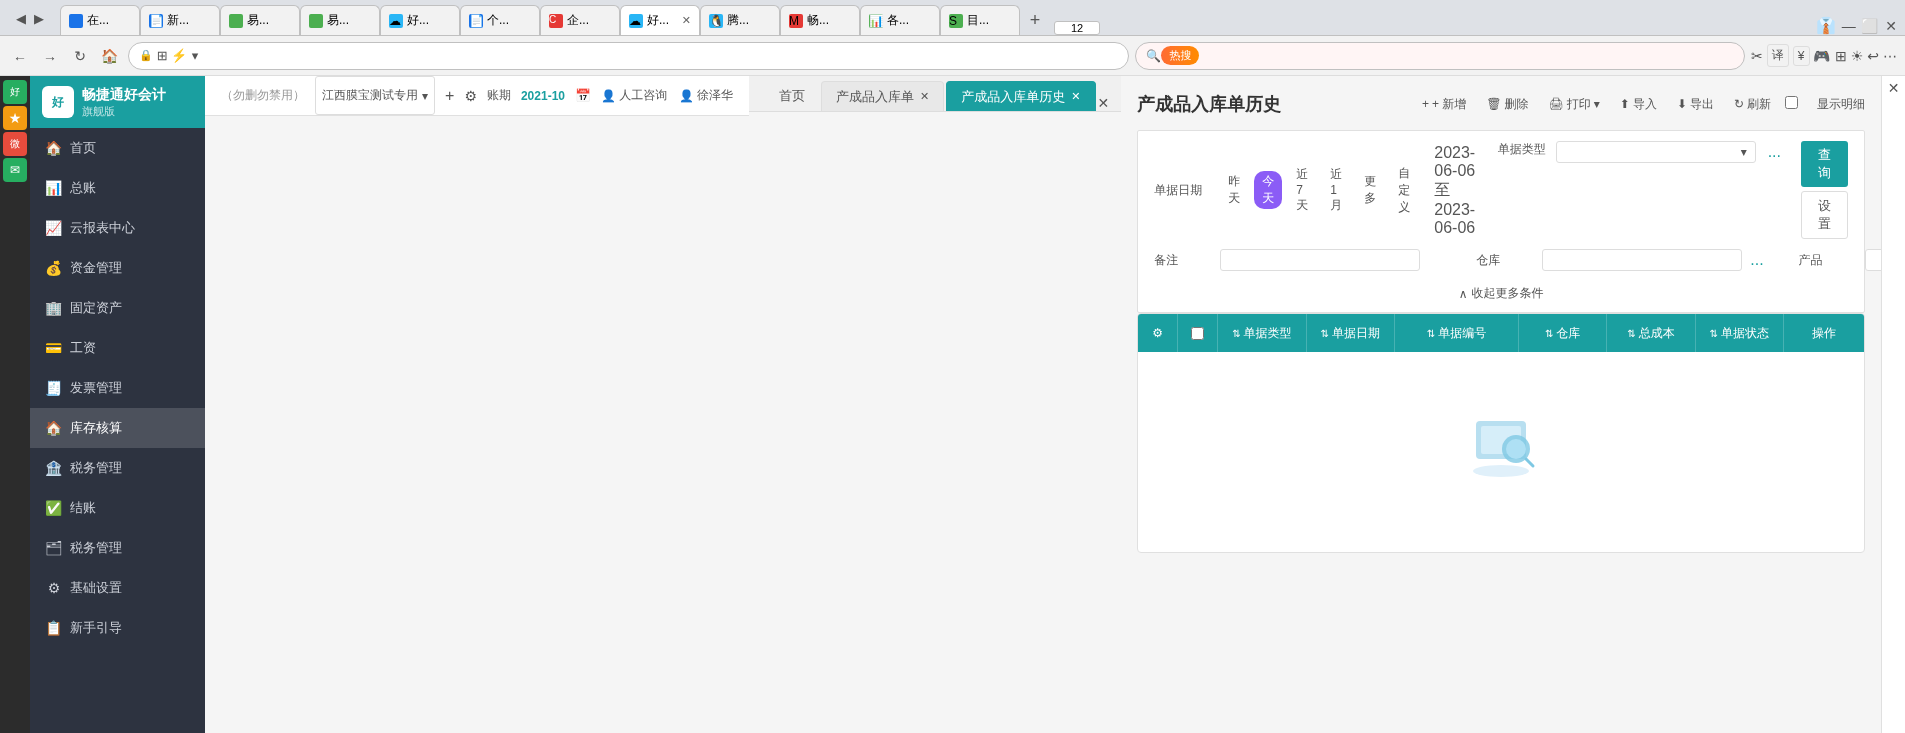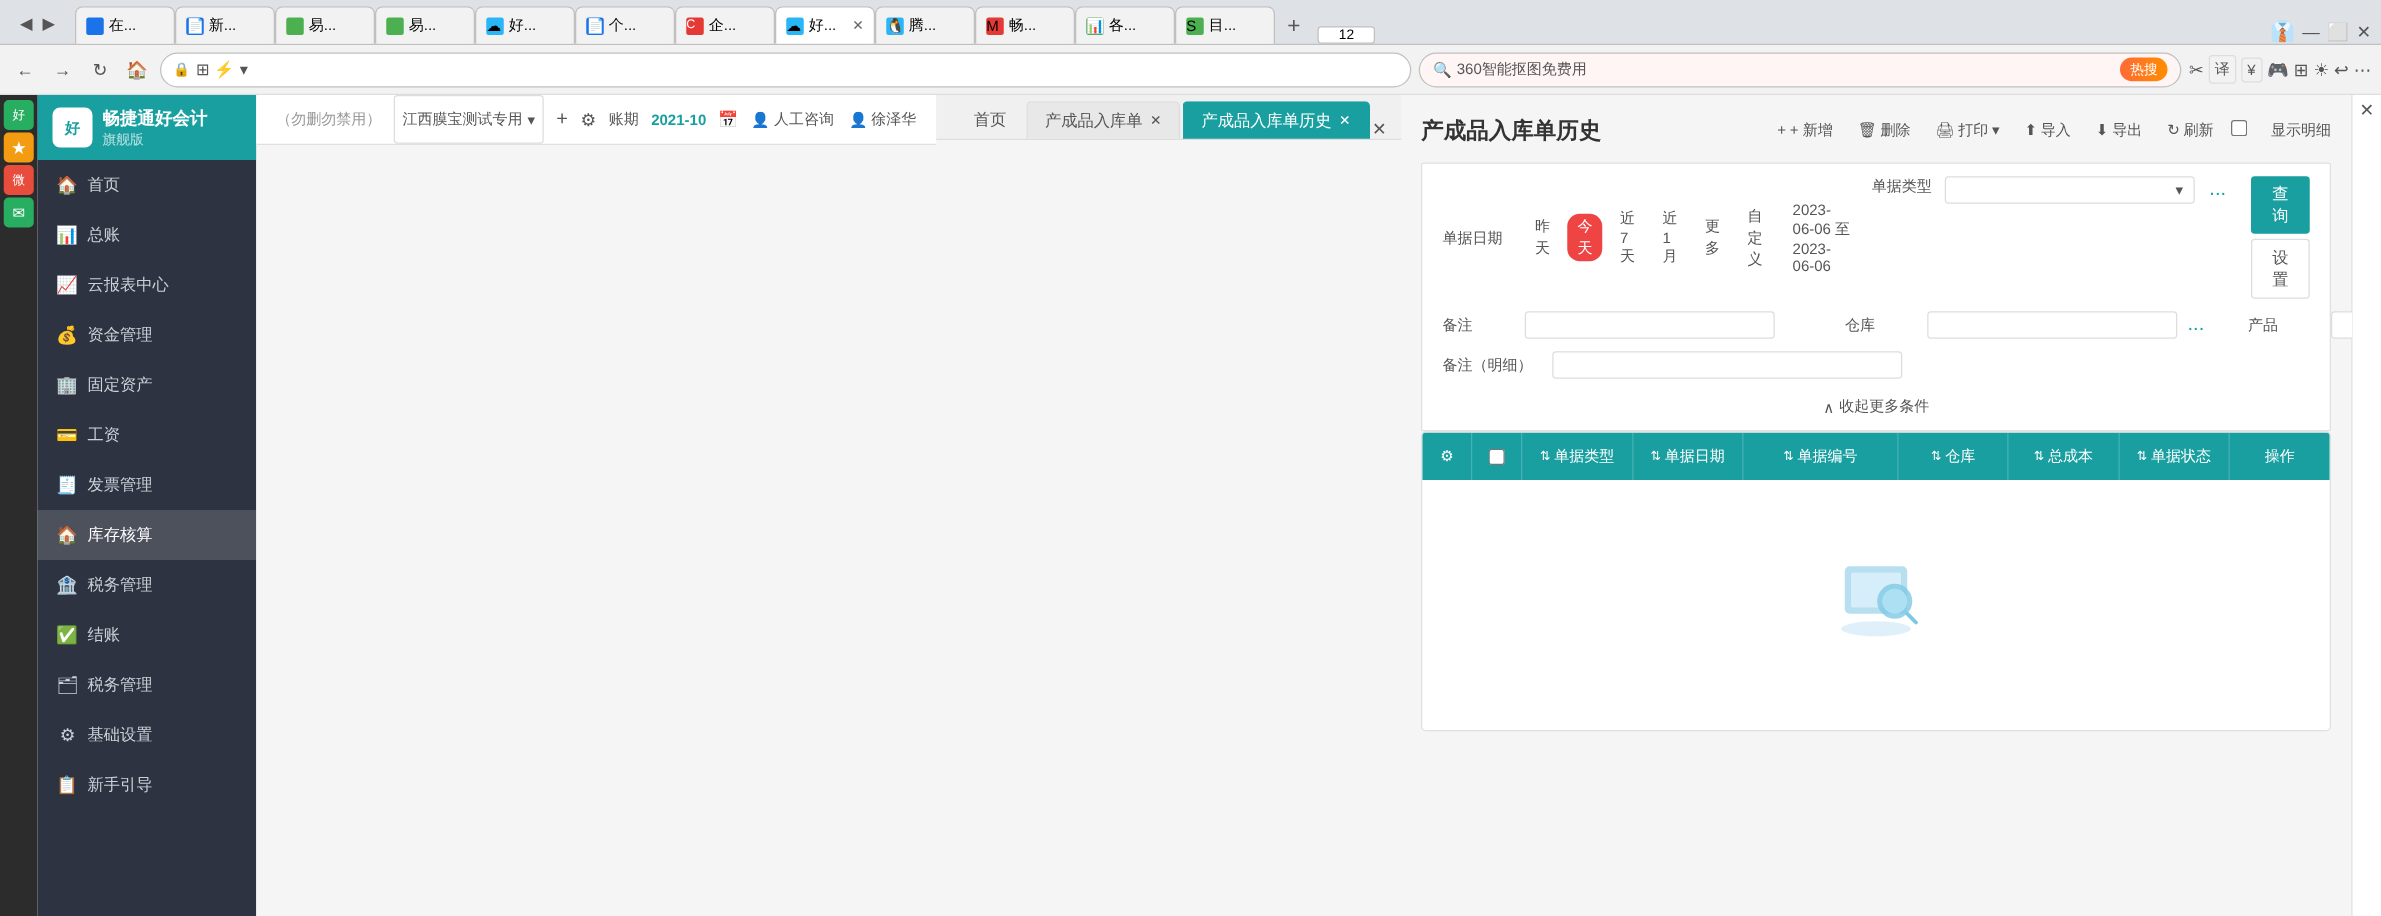--- a/index.html
+++ b/index.html
@@ -66,22 +66,22 @@
     .page-content { flex: 1; padding: 16px; overflow: auto; }
     .page-title-bar { display: flex; align-items: center; justify-content: space-between; margin-bottom: 14px; }
     .page-title { font-size: 18px; color: #333; font-weight: bold; }
     .toolbar-actions { display: flex; gap: 8px; align-items: center; }
     .action-btn { display: flex; align-items: center; gap: 3px; font-size: 12px; color: #555; cursor: pointer; padding: 3px 6px; }
     .show-cols-cb { display: flex; align-items: flex-start; gap: 19px; font-size: 12px; color: #555; }
     .filter-row { display: flex; align-items: center; gap: 16px; margin-bottom: 10px; }
     .filter-label { color: #555; font-size: 12px; min-width: 50px; }
     .date-filter { display: flex; align-items: center; gap: 6px; }
     .date-btn { padding: 2px 8px; font-size: 12px; cursor: pointer; color: #555; border-radius: 3px; }
-    .date-btn.active { background: #ef4444; color: #fff; border-radius: 10px; }
-    .date-range { color: #555; font-size: 12px; }
+    .date-btn.active { background: #8b5cf6; color: #fff; border-radius: 10px; }
+    .date-range { color: #555; font-size: 16px; }
     .filter-select { display: flex; align-items: center; border: 1px solid #ddd; border-radius: 3px; padding: 3px 8px; font-size: 12px; color: #555; min-width: 200px; cursor: pointer; }
     .filter-input { border: 1px solid #ddd; border-radius: 3px; padding: 3px 8px; font-size: 12px; color: #555; min-width: 200px; }
     .filter-dots { color: #1a9fa0; font-size: 16px; cursor: pointer; margin-left: 8px; }
     .collapse-btn { display: flex; align-items: center; gap: 4px; color: #555; font-size: 12px; cursor: pointer; text-align: center; padding: 4px 0; justify-content: center; }
     .collapse-row { display: flex; justify-content: center; margin-top: 4px; }
 
     
     .data-table { background: #fff; border-radius: 4px; overflow: hidden; border: 1px solid #e0e0e0; }
     .table-header { background: #1a9fa0; display: flex; align-items: center; height: 38px; }
     .th { display: flex; align-items: center; justify-content: center; color: #fff; font-size: 12px; padding: 0 8px; gap: 3px; border-right: 1px solid rgba(255,255,255,0.2); height: 100%; }
@@ -190,21 +190,20 @@
     <div class="address-bar">
       <span class="lock">🔒</span>
       <div class="address-icons">
         <span style="font-size:13px;color:#555;">⊞</span>
         <span style="font-size:13px;color:#555;">⚡</span>
         <span style="font-size:13px;color:#555;">▾</span>
       </div>
     </div>
     <div class="address-bar" style="flex:0.6;background:#fff5f5;">
       <span style="font-size:12px;color:#555;">🔍</span>
-      <span style="flex:1;font-size:12px;color:#555;margin-left:4px;">360智能抠图免费用</span>
       <span class="hot-btn">热搜</span>
     </div>
     <div class="toolbar-icons">
       <span style="font-size:14px;color:#555;">✂</span>
       <span style="font-size:12px;color:#555;padding:2px 4px;border:1px solid #ddd;border-radius:3px;">译</span>
       <span style="font-size:12px;color:#555;padding:2px 4px;border:1px solid #ddd;border-radius:3px;">¥</span>
       <span style="font-size:14px;color:#555;">🎮</span>
       <span style="font-size:14px;color:#555;">⊞</span>
       <span style="font-size:14px;color:#555;">☀</span>
       <span style="font-size:14px;color:#555;">↩</span>
@@ -404,24 +403,20 @@
               <input class="filter-input" style="width: 200px;">
               <span class="filter-dots">...</span>
             </div>
             <span class="filter-label" style="margin-left:19px;">产品</span>
             <div style="display:flex;align-items:center;">
               <input class="filter-input" style="width: 200px;">
               <span class="filter-dots">...</span>
             </div>
           </div>
 
-          <div class="filter-row">
-            <span class="filter-label">备注（明细）</span>
-            <input class="filter-input" style="width: 280px;">
-          </div>
 
           <div class="collapse-row">
             <div class="collapse-btn">
               <span>∧</span>
               <span>收起更多条件</span>
             </div>
           </div>
         </div>
 
         <div class="data-table">

